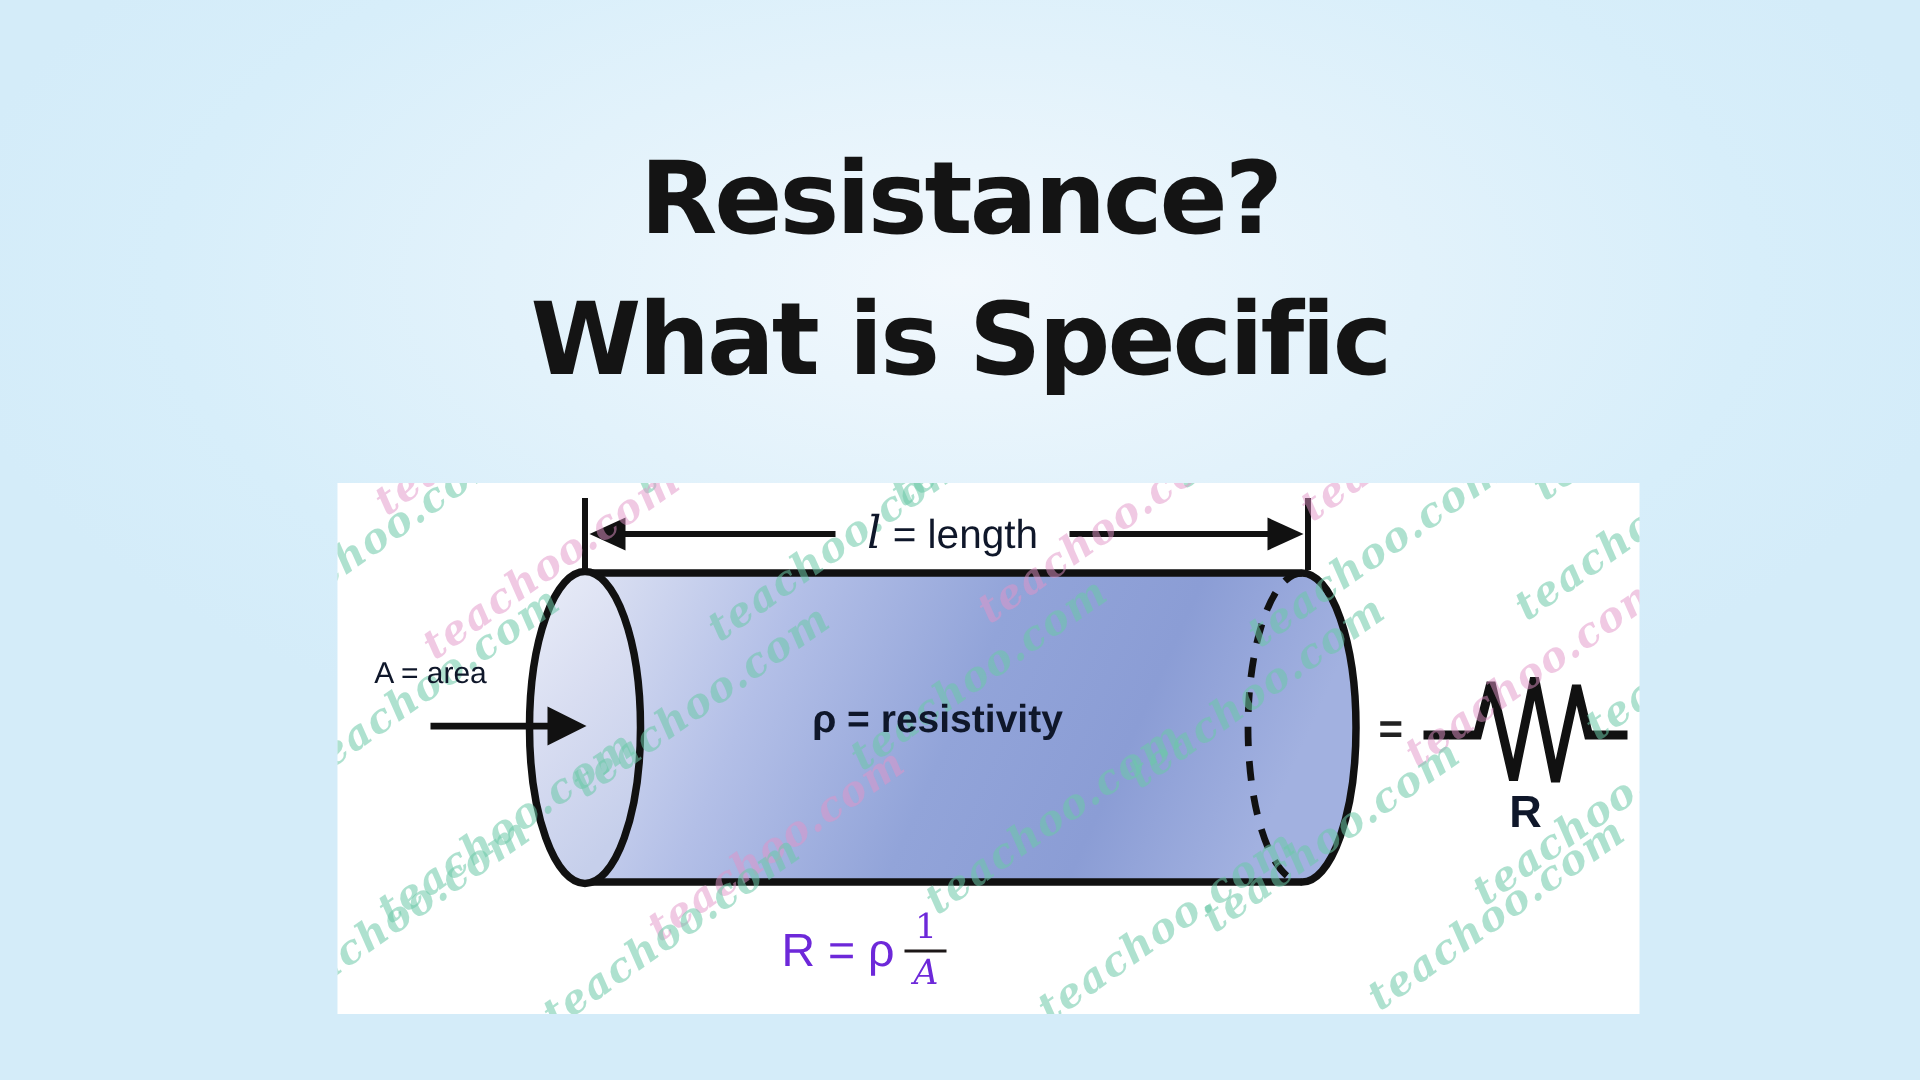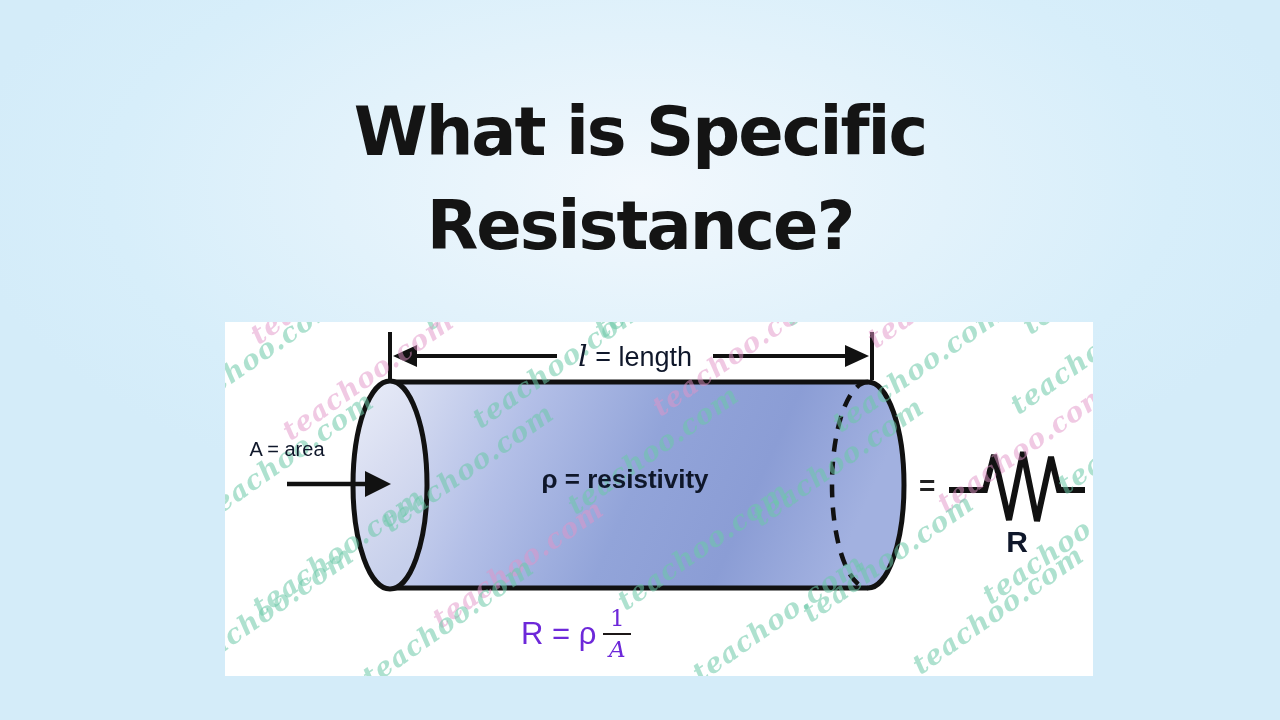--- a/index.html
+++ b/index.html
@@ -48,22 +48,22 @@
   .frac .num{font-family:"DejaVu Serif", serif;font-size:23px;padding-bottom:3px;}
   .frac .bar{width:28px;height:2.5px;background:#1c1717;}
   .frac .den{font-family:"DejaVu Serif", serif;font-style:italic;font-size:23px;padding-top:3px;}
 </style>
 </head>
 <body>
 
 <div class="stage">
 
   <div class="title">
+    <div>Resistance?</div>
     <div>What is Specific</div>
-    <div>Resistance?</div>
   </div>
 
   <div class="panel">
 
     <svg width="868" height="354" viewBox="0 0 868 354">
       <defs>
         <linearGradient id="bodyGrad" x1="0" y1="0" x2="1" y2="0.18">
           <stop offset="0" stop-color="#dde2f3"></stop>
           <stop offset="0.28" stop-color="#b3bfe7"></stop>
           <stop offset="0.55" stop-color="#92a4d9"></stop>

